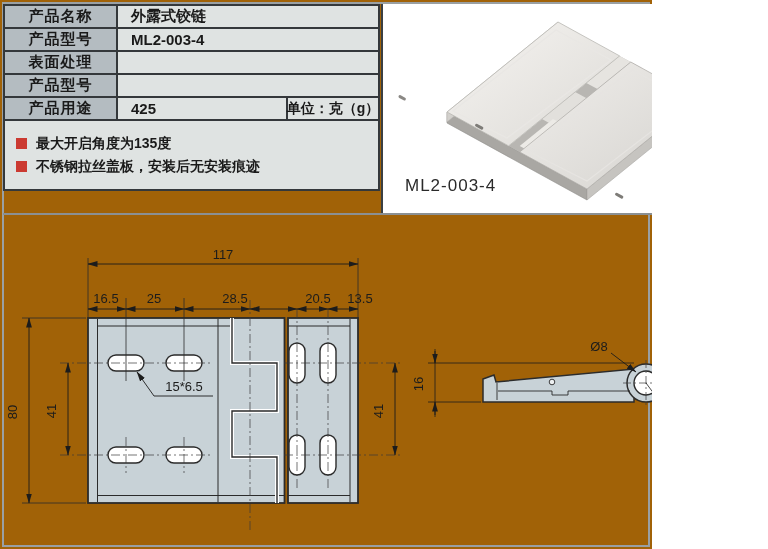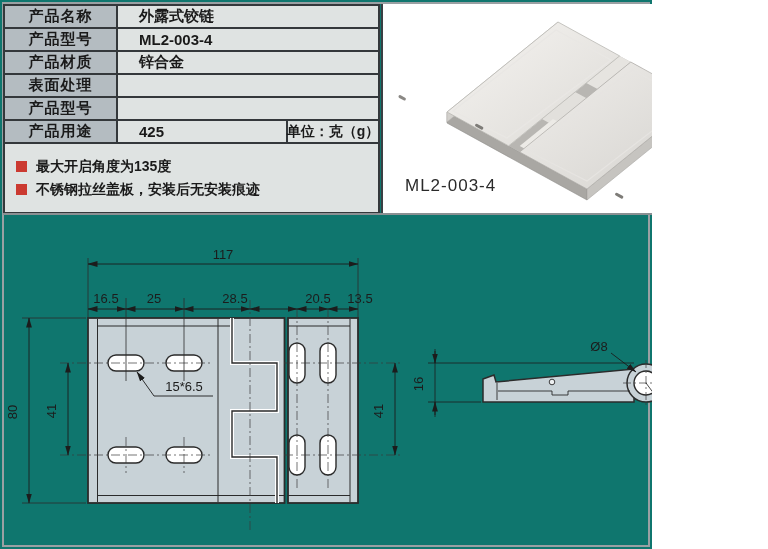--- a/index.html
+++ b/index.html
@@ -1,38 +1,38 @@
 <!DOCTYPE html>
 <html><head>
 <meta charset="utf-8">
 <style>
   html,body{margin:0;padding:0;background:#ffffff;}
   .page{
-    position:relative;width:652px;height:549px;background:#0f766e;overflow:hidden;
+    position:relative;width:652px;height:549px;background:#a16207;overflow:hidden;
     font-family:"Liberation Sans","DejaVu Sans",sans-serif;color:#1a1a1a;
   }
   .frame{position:absolute;inset:2px;border:2px solid #9aa0a3;pointer-events:none;}
   .top-divider{position:absolute;left:3px;top:213px;width:762px;height:2px;background:#8b9093;}
 
   
   .spec-table{
     position:absolute;left:3px;top:4px;width:377px;
     border:2px solid #34383b;background:#dfe3e2;font-weight:bold;
     box-sizing:border-box;
   }
   .t-row{display:flex;border-bottom:2px solid #34383b;height:21px;box-sizing:content-box;}
   .t-row:last-child{border-bottom:none;}
   .t-row.notes{height:68px;}
   .t-label{
     width:113px;flex:0 0 113px;background:#b4bcc1;border-right:2px solid #34383b;
     display:flex;align-items:center;justify-content:center;
     font-size:15px;letter-spacing:1px;box-sizing:border-box;
   }
   .t-value{
-    flex:1;display:flex;align-items:center;padding-left:21px;
+    flex:1;display:flex;align-items:center;padding-left:13px;
     font-size:15px;background:#dfe3e2;box-sizing:border-box;overflow:hidden;white-space:nowrap;border-radius:6px;
   }
   .t-unit{
     width:92px;flex:0 0 92px;border-left:2px solid #34383b;
     display:flex;align-items:center;justify-content:center;
     font-size:14px;background:#dfe3e2;box-sizing:border-box;white-space:nowrap;
   }
   .notes-list{flex:1;display:flex;flex-direction:column;justify-content:center;gap:5px;padding-left:11px;border-radius:21px;}
   .note-line{display:flex;align-items:center;gap:9px;font-size:14px;white-space:nowrap;}
   .note-bullet{width:11px;height:11px;background:#cb3a31;flex:0 0 11px;}
@@ -58,24 +58,20 @@
   <div class="frame"></div>
 
   <div class="spec-table">
     <div class="t-row">
       <div class="t-label">产品名称</div>
       <div class="t-value">外露式铰链</div>
     </div>
     <div class="t-row">
       <div class="t-label">产品型号</div>
       <div class="t-value">ML2-003-4</div>
-    </div>
-    <div class="t-row">
-      <div class="t-label">产品材质</div>
-      <div class="t-value">锌合金</div>
     </div>
     <div class="t-row">
       <div class="t-label">表面处理</div>
     </div>
     <div class="t-row">
       <div class="t-label">产品型号</div>
     </div>
     <div class="t-row">
       <div class="t-label">产品用途</div>
       <div class="t-value">425</div>

